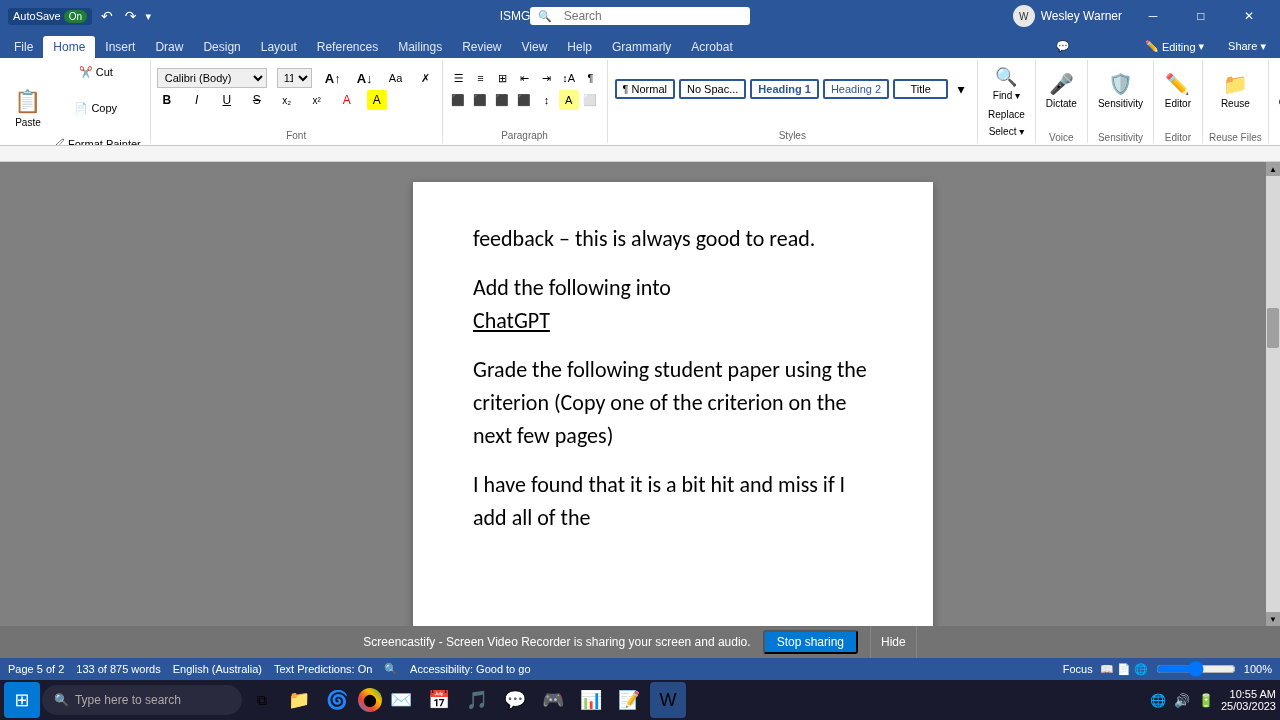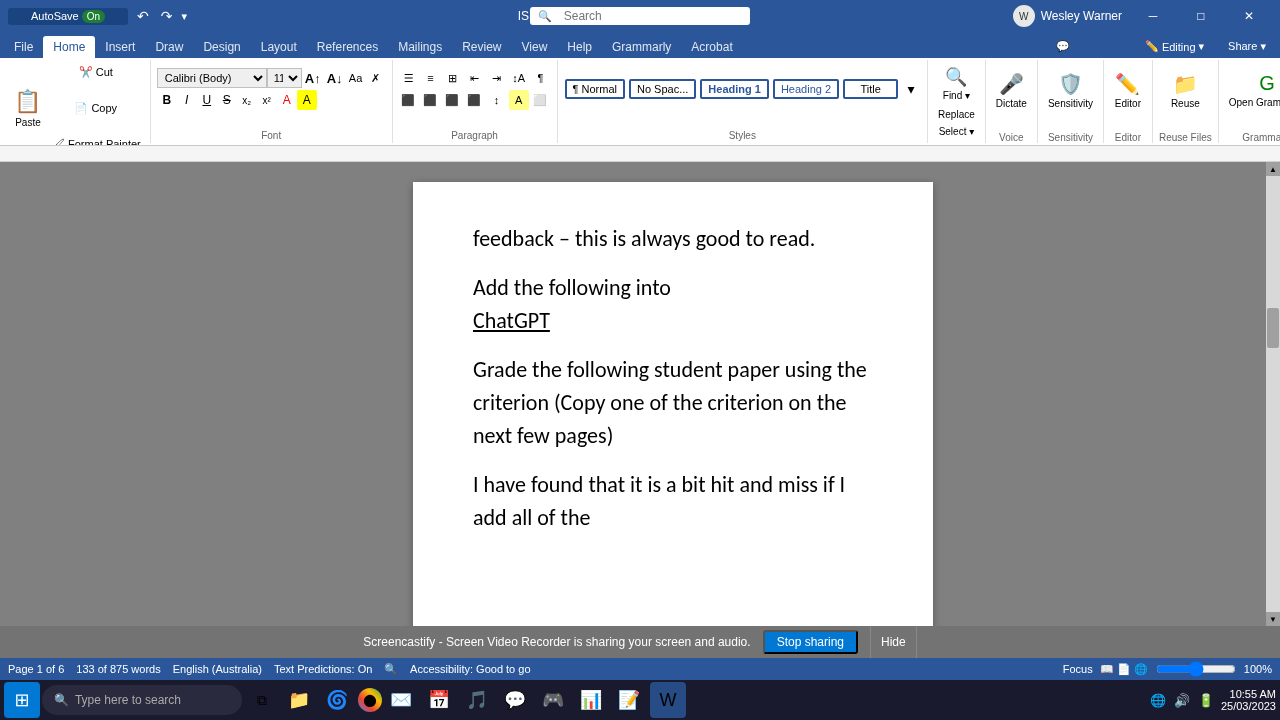--- a/index.html
+++ b/index.html
@@ -16,21 +16,21 @@
       color: white;
       font-size: 12px;
       flex-shrink: 0;
     }
     .title-bar-left { display: flex; align-items: center; gap: 6px; }
     .title-bar-center { display: flex; align-items: center; gap: 4px; }
     .title-bar-right { display: flex; align-items: center; gap: 8px; }
     .autosave-badge {
       background: #1a4480;
       border-radius: 3px;
-      padding: 2px 23px;
+      padding: 2px 5px;
       font-size: 11px;
       display: flex; align-items: center; gap: 3px;
     }
     .search-box {
       background: white;
       border-radius: 3px;
       padding: 2px 24px 2px 8px;
       font-size: 12px;
       color: #333;
       width: 220px;
@@ -124,21 +124,21 @@
       align-items: center;
       justify-content: center;
       padding: 2px 3px;
       border-radius: 2px;
       cursor: pointer;
       font-size: 11px;
       height: 20px;
       min-width: 20px;
     }
     .font-controls { display: flex; flex-direction: column; gap: 2px; }
-    .font-row { display: flex; align-items: flex-end; gap: 0; }
+    .font-row { display: flex; align-items: flex-end; gap: 10px; }
     .font-select {
       border: 1px solid #c0c0c0;
       font-size: 11px;
       padding: 1px 3px;
       height: 20px;
       width: 110px;
     }
     .size-select {
       border: 1px solid #c0c0c0;
       font-size: 11px;
@@ -600,21 +600,21 @@
 </div>
 
 <div class="notification-bar">
   <span>Screencastify - Screen Video Recorder is sharing your screen and audio.</span>
   <button class="stop-btn">Stop sharing</button>
   <button class="hide-btn">Hide</button>
 </div>
 
 <div class="status-bar">
   <div class="status-left">
-    <span class="status-item">Page 1 of 6</span>
+    <span class="status-item">Page 5 of 2</span>
     <span class="status-item">133 of 875 words</span>
     <span class="status-item">English (Australia)</span>
     <span class="status-item">Text Predictions: On</span>
     <span>🔍</span>
     <span class="status-item">Accessibility: Good to go</span>
   </div>
   <div class="status-right">
     <span class="status-item">Focus</span>
     <span style="display:flex;gap:3px;">
       <span style="cursor:pointer;">📖</span>

